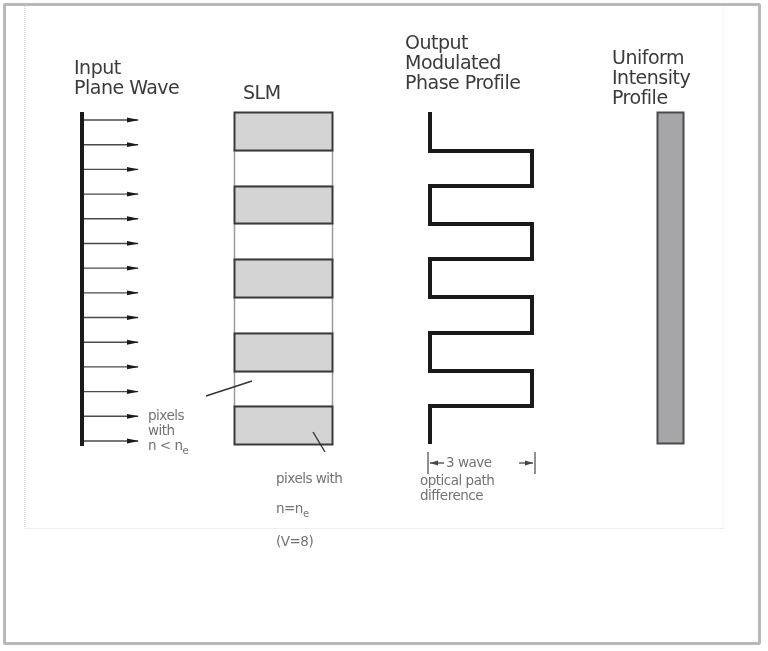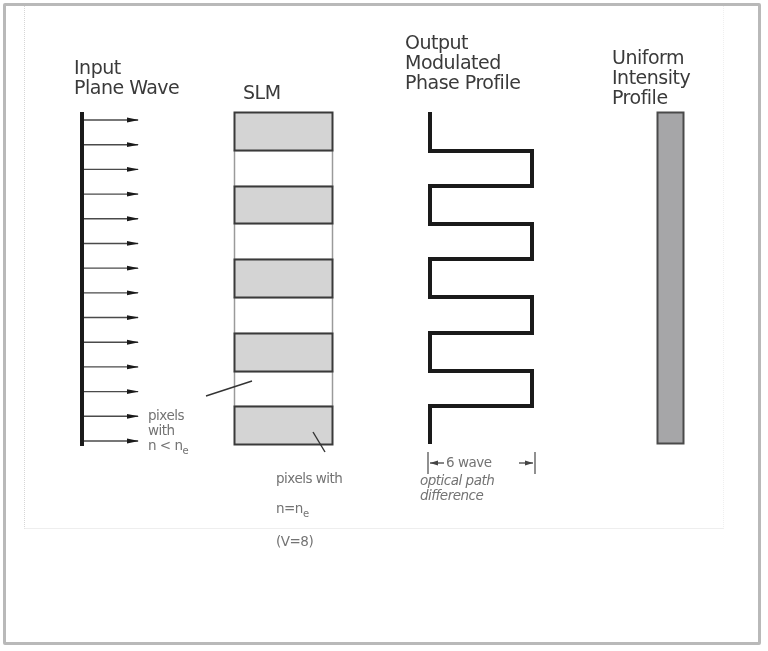--- a/index.html
+++ b/index.html
@@ -99,15 +99,15 @@
 <div class="lbl small" style="left:148px; top:393px; width:60px;">
   <span>pixels
 with
 n &lt; n</span><sub style="font-size:10px;">e</sub>
 </div>
 <div class="lbl small" style="left:276px; top:456px; width:110px;">
   <div>pixels with</div>
   <div><span>n=n</span><sub style="font-size:10px;">e</sub></div>
   <div>(V=8)</div>
 </div>
-<div class="lbl small" style="left:446px; top:455px; width:62px;">6 wave</div>
-<div class="lbl small" style="left:420px; top:473px; width:124px;font-style:italic;">optical path
+<div class="lbl small" style="left:446px; top:455px; width:62px;">3 wave</div>
+<div class="lbl small" style="left:420px; top:473px; width:124px;">optical path
 difference</div>
 
 </body></html>

